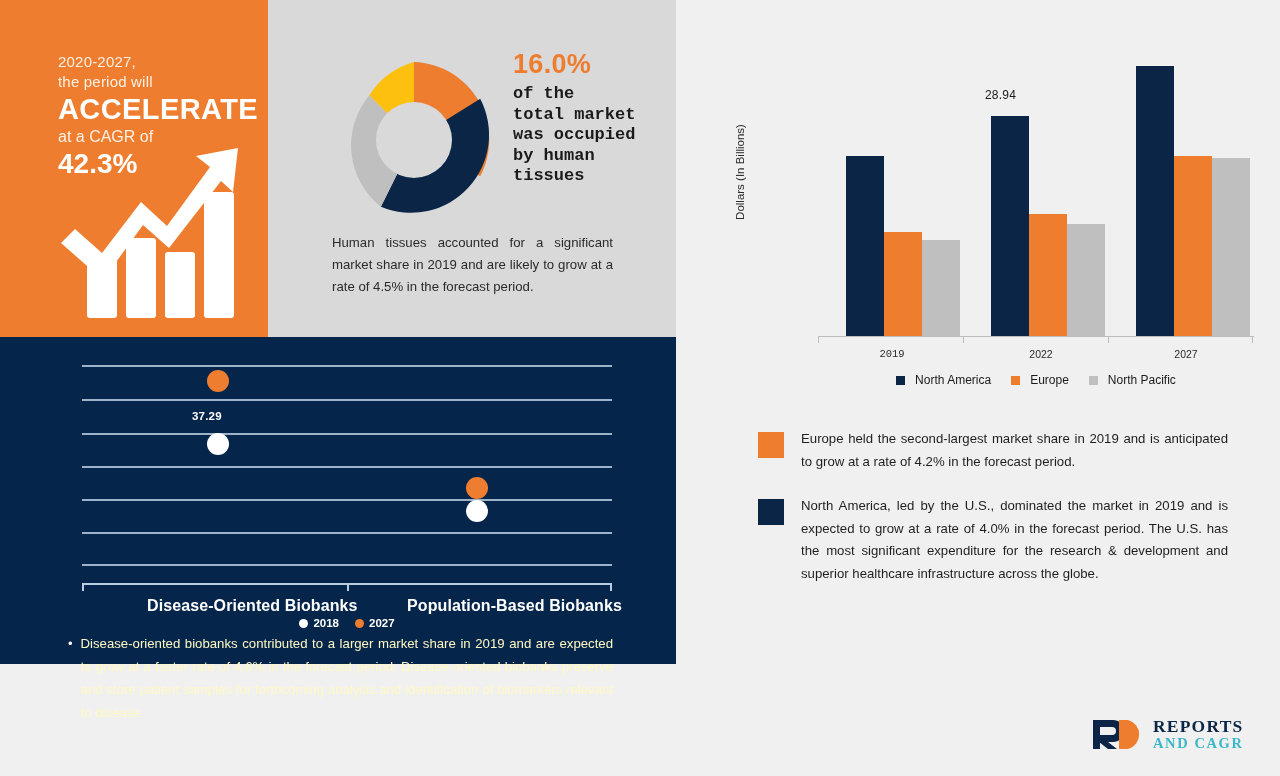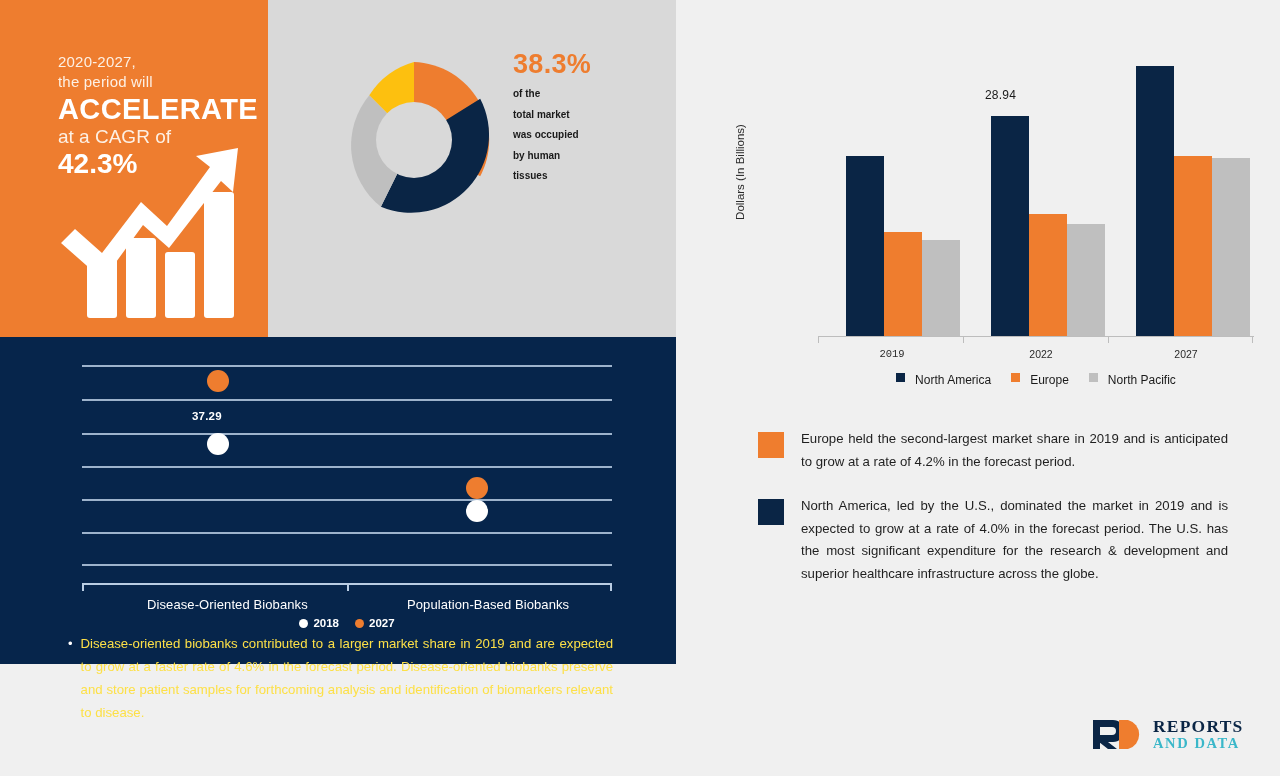--- a/index.html
+++ b/index.html
@@ -13,37 +13,37 @@
 
   
   .cagr-panel {
     position: absolute; left: 0; top: 0; width: 268px; height: 337px;
     background: #ee7d2f; color: #ffffff; overflow: hidden;
   }
   .cagr-text { position: absolute; left: 58px; top: 52px; width: 210px; }
   .cagr-l1 { font-size: 15px; line-height: 19px; color: #fdf0e4; letter-spacing: .2px; }
   .cagr-l2 { font-size: 15px; line-height: 21px; color: #fdf0e4; letter-spacing: .2px; }
   .cagr-big { font-size: 29px; font-weight: bold; line-height: 34px; letter-spacing: .4px; }
-  .cagr-l3 { font-size: 19px; line-height: 22px; color: #fdf0e4; }
+  .cagr-l3 { font-size: 16px; line-height: 22px; color: #fdf0e4; }
   .cagr-pct { font-size: 28px; font-weight: bold; line-height: 32px; }
   .cagr-art { position: absolute; left: 55px; top: 140px; width: 200px; height: 190px; }
 
   
   .donut-panel {
     position: absolute; left: 268px; top: 0; width: 408px; height: 337px;
     background: #d9d9d9;
   }
   .donut-wrap { position: absolute; left: 62px; top: 56px; width: 168px; height: 168px; }
   .donut-hole {
     position: absolute; left: 50%; top: 50%; transform: translate(-50%,-50%);
     width: 76px; height: 76px; border-radius: 50%; background: #d9d9d9;
   }
   .pct-block { position: absolute; left: 245px; top: 48px; width: 150px; }
   .pct-num { font-size: 27px; font-weight: bold; color: #ee7d2f; line-height: 32px; letter-spacing: .3px; }
-  .pct-desc { font-size: 10px; font-weight: bold; color: #1a1a1a; line-height: 20.5px; margin-top: 4px; }
+  .pct-desc { font-size: 17px; font-weight: bold; color: #1a1a1a; line-height: 20.5px; margin-top: 4px; font-family: Liberation Mono, monospace; }
   .donut-para {
     position: absolute; left: 64px; top: 232px; width: 281px;
     font-size: 13.2px; line-height: 22px; color: #2a2a2a; text-align: justify;
   }
 
   
   .navy-panel {
     position: absolute; left: 0; top: 337px; width: 676px; height: 327px;
     background: #06254b;
   }
@@ -52,37 +52,37 @@
   .axis-base { position: absolute; left: 0; top: 222px; width: 530px; height: 1.5px; background: #b9cde3; }
   .axis-tick { position: absolute; width: 1.5px; height: 8px; background: #b9cde3; top: 222px; }
   .dot { position: absolute; border-radius: 50%; }
   .dot-orange { background: #ee7d2f; }
   .dot-white { background: #ffffff; }
   .dot-value {
     position: absolute; font-size: 11.5px; font-weight: bold; color: #ffffff;
     letter-spacing: .2px; white-space: nowrap;
   }
   .cat-label {
-    position: absolute; font-size: 13px; font-weight: normal; color: #ffffff;
+    position: absolute; font-size: 16px; font-weight: bold; color: #ffffff;
     letter-spacing: .1px; white-space: nowrap;
   }
   .dot-legend {
     position: absolute; left: 0; top: 256px; width: 530px;
     display: flex; justify-content: center; gap: 16px; align-items: center;
   }
   .dot-legend-item { display: flex; align-items: center; gap: 5px; }
   .dot-legend-sw { width: 9px; height: 9px; border-radius: 50%; }
   .dot-legend-txt { font-size: 11.5px; font-weight: bold; color: #ffffff; }
   .navy-bullet {
     position: absolute; left: 68px; top: 295px; width: 545px;
     display: flex; gap: 8px;
   }
   .navy-bullet-mark { color: #ffffff; font-size: 13px; line-height: 23px; }
   .navy-bullet-txt {
-    font-size: 13.2px; line-height: 23px; color: #fde047; text-align: justify;
+    font-size: 13.2px; line-height: 23px; color: #fef9c3; text-align: justify;
   }
 
   
   .right-panel {
     position: absolute; left: 676px; top: 0; width: 604px; height: 776px;
     background: #f0f0f0;
   }
   .bar-chart { position: absolute; left: 30px; top: 70px; width: 560px; height: 330px; }
   .y-axis-title {
     position: absolute; left: -14px; top: 96px;
@@ -101,21 +101,21 @@
   }
   .x-tick { position: absolute; top: 266px; width: 1.2px; height: 7px; background: #bdbdbd; }
   .x-label {
     position: absolute; top: 278px; font-size: 10.5px; color: #2a2a2a;
     text-align: center; white-space: nowrap;
   }
   .bar-legend {
     position: absolute; left: 112px; top: 303px; width: 436px;
     display: flex; justify-content: center; gap: 20px; align-items: center;
   }
-  .bar-legend-item { display: flex; align-items: flex-start; gap: 10px; }
+  .bar-legend-item { display: flex; align-items: center; gap: 10px; }
   .bar-legend-sw { width: 9px; height: 9px; }
   .bar-legend-txt { font-size: 12px; color: #1a1a1a; }
 
   .notes { position: absolute; left: 82px; top: 428px; width: 470px; }
   .note-row { display: flex; gap: 17px; margin-bottom: 22px; }
   .note-sw { width: 26px; height: 26px; flex: 0 0 26px; margin-top: 4px; }
   .note-txt { font-size: 13.2px; line-height: 22.5px; color: #1f1f1f; text-align: justify; }
 
   .logo { position: absolute; left: 1090px; top: 714px; width: 172px; height: 44px; font-family: Liberation Serif, serif; }
   .logo-mark { position: absolute; left: 0; top: 4px; width: 58px; height: 33px; }
@@ -156,28 +156,29 @@
         <path d="M84 84 L150.2 42.7 A78 78 0 0 1 50.9 150.7 Z" fill="#0a2545"></path>
 
         <path d="M84 84 L50.9 150.7 A78 78 0 0 1 39.3 39.3 Z" fill="#bfbfbf"></path>
 
         <path d="M84 84 L39.3 39.3 A78 78 0 0 1 84 6 Z" fill="#fdc00f"></path>
       </svg>
       <div class="donut-hole"></div>
     </div>
 
     <div class="pct-block">
-      <div class="pct-num">38.3%</div>
+      <div class="pct-num">16.0%</div>
       <div class="pct-desc" style="white-space: pre-line;">of the
 total market
 was occupied
 by human
 tissues</div>
     </div>
 
+    <div class="donut-para">Human tissues accounted for a significant market share in 2019 and are likely to grow at a rate of 4.5% in the forecast period.</div>
   </div>
 
   <div class="navy-panel">
 
     <div class="dot-chart">
       <div class="grid-line" style="top:4px"></div>
       <div class="grid-line" style="top:38px"></div>
       <div class="grid-line" style="top:72px"></div>
       <div class="grid-line" style="top:105px"></div>
       <div class="grid-line" style="top:138px"></div>
@@ -277,17 +278,17 @@
     </div>
   </div>
 
   <div class="logo">
     <svg class="logo-mark" viewBox="0 0 58 33">
       <path d="M3 2 h20 a11 11 0 0 1 0 22 h-5 l9 7 h-9 l-9 -7 v-7 h13 a4 4 0 0 0 0 -8 h-12 v22 h-7 z" fill="#0a2545"></path>
       <path d="M29 2 h9 a15 15 0 0 1 0 29 h-9 z" fill="#ef7d2e"></path>
     </svg>
     <div class="logo-words">
       <div class="logo-l1">REPORTS</div>
-      <div class="logo-l2">AND DATA</div>
+      <div class="logo-l2">AND CAGR</div>
     </div>
   </div>
 
 </div>
 
 </body></html>

